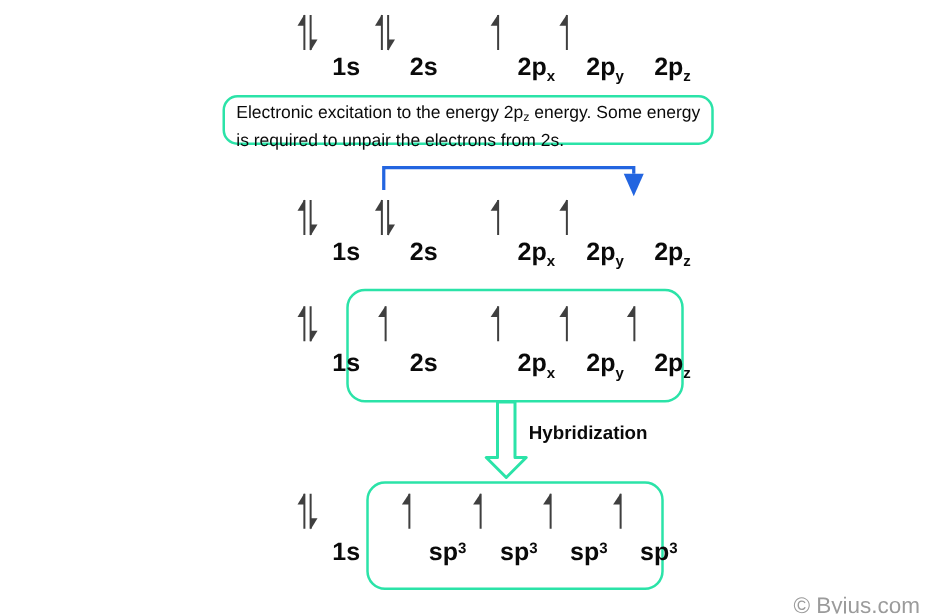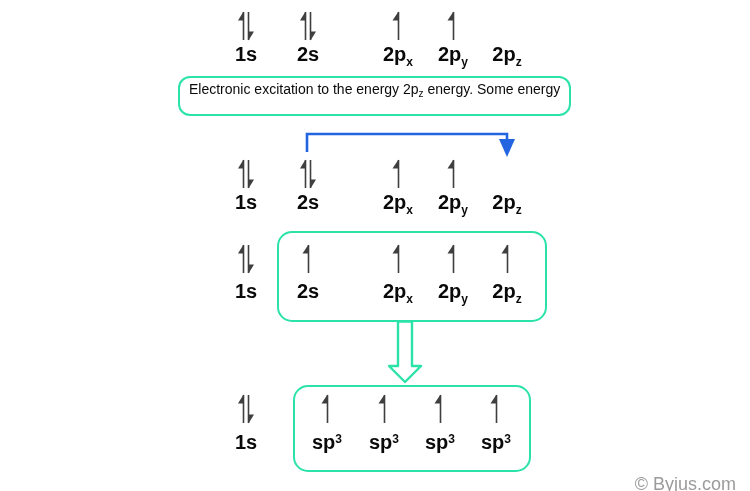--- a/index.html
+++ b/index.html
@@ -19,21 +19,21 @@
   }
   
   .e-wrap{position:absolute;transform:translateX(-50%);width:18px;height:30px;}
   .e-wrap svg{display:block;}
   .e-wrap svg line{stroke:var(--arrow);stroke-width:1.6;}
   .e-wrap svg polygon{fill:var(--arrow);}
   
   .orb-label{
     position:absolute;transform:translateX(-50%);
     font-size:20px;font-weight:bold;line-height:1;
-    color:var(--ink);white-space:nowrap;
+    color:var(--ink);white-space:nowrap;margin-left:31px;
   }
   .lsub{font-size:12px;font-weight:bold;vertical-align:-5px;}
   .lsup{font-size:12px;font-weight:bold;vertical-align:6px;}
   
   .callout{
     position:absolute;left:178px;top:76px;width:393px;height:40px;
     box-sizing:border-box;
     border:2.2px solid var(--teal);border-radius:12px;
     padding:3px 6px 0 9px;
     font-size:14px;line-height:16.5px;color:var(--ink);
@@ -202,26 +202,28 @@
   <svg width="18" height="30" viewBox="0 0 18 30">
     <line x1="9.5" y1="1" x2="9.5" y2="29"></line>
     <polygon points="9.5,0.5 3.5,9.5 9.5,9.5"></polygon>
   </svg>
 </div>
       <div class="orb-label" style="left: 496px; top: 432px;"><span>sp</span><span class="lsup">3</span></div>
     </div>
 
   <div class="callout">
     <div><span>Electronic excitation to the energy 2p</span><span class="csub">z</span><span> energy. Some energy</span></div>
+    <div>is required to unpair the electrons from 2s.</div>
   </div>
 
   <svg class="blue-arrow" width="230" height="36" viewBox="0 0 230 36">
     <path d="M11 26 V8 H211 V13"></path>
     <polygon points="203,13 219,13 211,31"></polygon>
   </svg>
 
   <svg class="hyb-arrow" width="36" height="64" viewBox="0 0 36 64">
     <path d="M11 1.5 H25 V46 H34 L18 62 L2 46 H11 Z"></path>
   </svg>
+  <div class="hyb-label">Hybridization</div>
 
   <div class="watermark">© Byjus.com</div>
 
 </div>
 
 </body></html>

